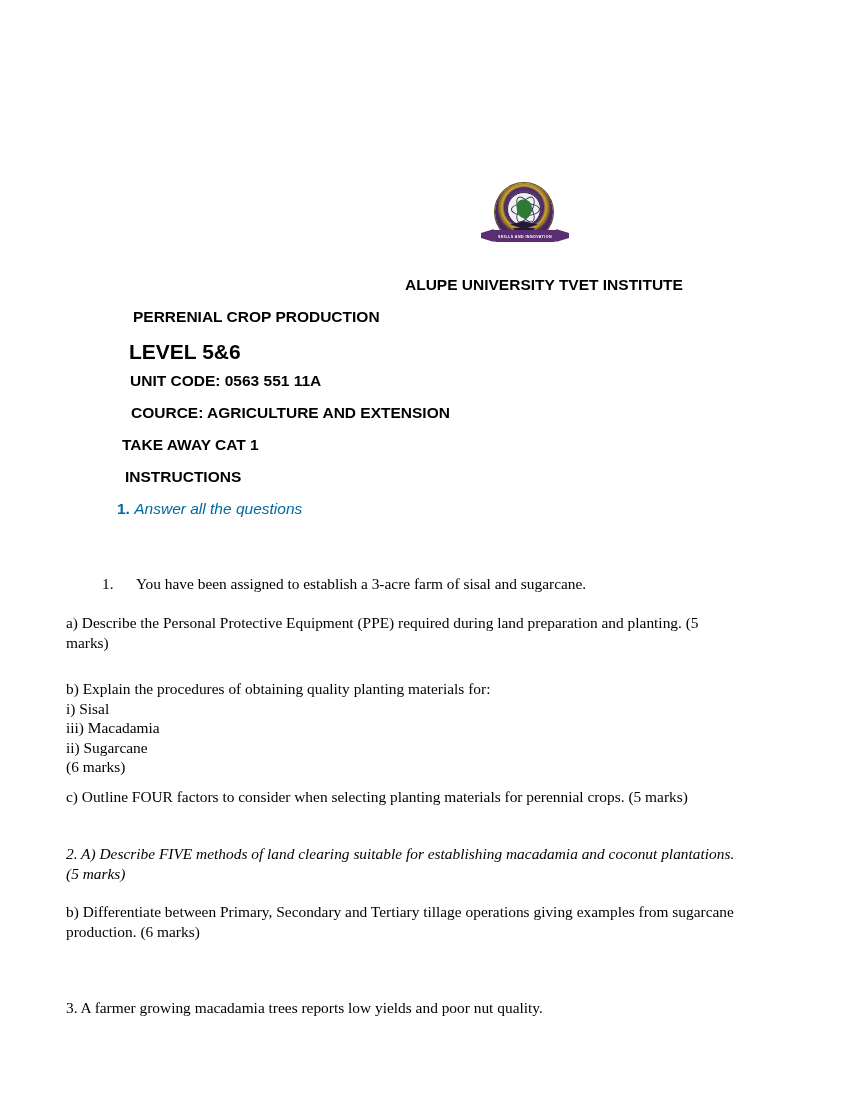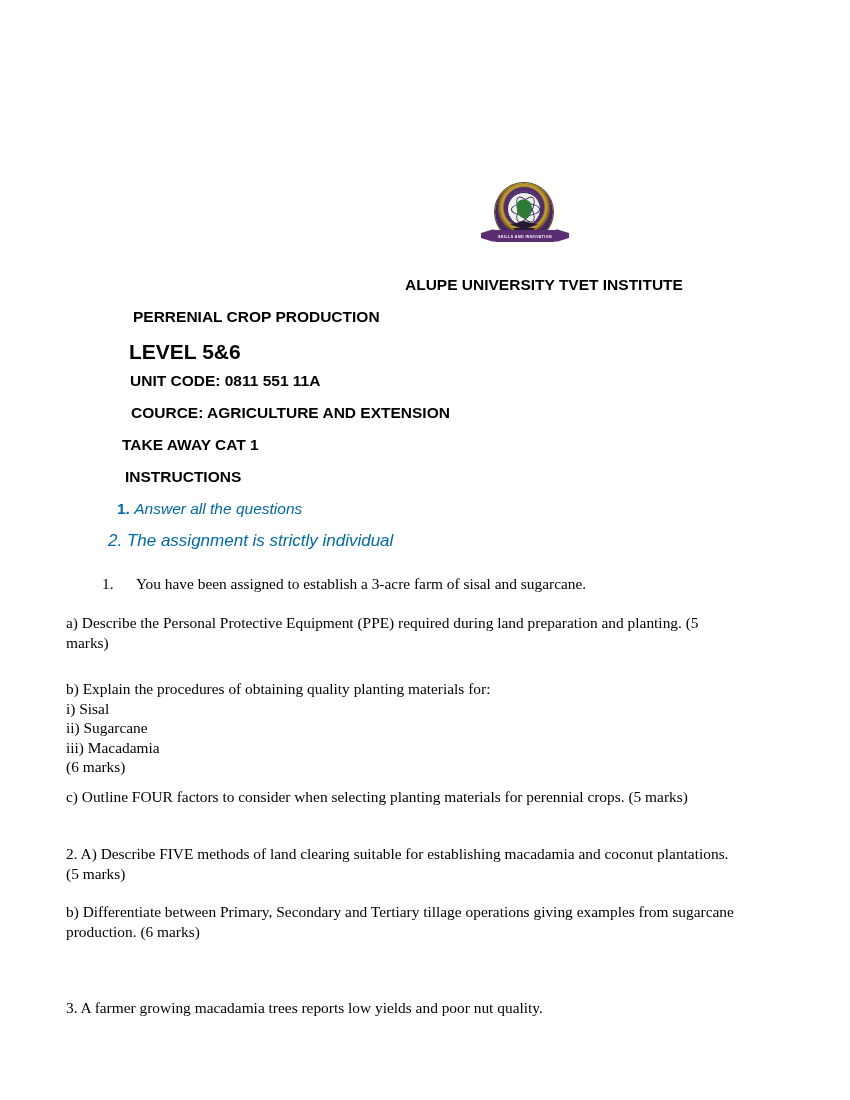--- a/index.html
+++ b/index.html
@@ -184,21 +184,21 @@
   .body-block {
     position: absolute;
     left: 66px;
     width: 676px;
     font-size: 15.4px;
     line-height: 19.6px;
   }
   #para-1a { top: 578px; }
   #para-1b { top: 644px; }
   #para-1c { top: 752px; }
-  #para-2a { top: 809px; }
+  #para-2a { top: 809px; font-style: italic; }
   #para-2b { top: 867px; }
   #para-2c { top: 925px; }
   #para-3  { top: 963px; }
 
   .body-block p { margin: 0; }
 </style>
 </head>
 <body>
 
 <div class="page">
@@ -220,47 +220,46 @@
       <div class="banner-body">SKILLS AND INNOVATION</div>
     </div>
   </div>
 
   <div class="hdr-sans" id="inst-name">ALUPE UNIVERSITY TVET INSTITUTE</div>
 
   <div class="hdr-sans" id="unit-title">PERRENIAL CROP PRODUCTION</div>
 
   <div class="hdr-sans" id="level">LEVEL 5&amp;6</div>
 
-  <div class="hdr-sans" id="unit-code">UNIT CODE: 0811 551 11A</div>
+  <div class="hdr-sans" id="unit-code">UNIT CODE: 0563 551 11A</div>
 
   <div class="hdr-sans" id="course">COURCE: AGRICULTURE AND EXTENSION</div>
 
   <div class="hdr-sans" id="take-away">TAKE AWAY CAT 1</div>
 
   <div class="hdr-sans" id="instr-head">INSTRUCTIONS</div>
 
   <div class="instr-line" id="instr-1">
     <span class="num">1.</span><span>&nbsp;</span><span class="txt">Answer all the questions</span>
   </div>
 
-  <div class="instr-line" id="instr-2">2. The assignment is strictly individual</div>
 
   <div class="q-list">
     <span class="marker">1.</span><span>You have been assigned to establish a 3-acre farm of sisal and sugarcane.</span>
   </div>
 
   <div class="body-block" id="para-1a">
     <p>a) Describe the Personal Protective Equipment (PPE) required during land preparation and planting. (5 marks)</p>
   </div>
 
   <div class="body-block" id="para-1b">
     <p>b) Explain the procedures of obtaining quality planting materials for:</p>
     <p>i) Sisal</p>
+    <p>iii) Macadamia</p>
     <p>ii) Sugarcane</p>
-    <p>iii) Macadamia</p>
     <p>(6 marks)</p>
   </div>
 
   <div class="body-block" id="para-1c">
     <p>c) Outline FOUR factors to consider when selecting planting materials for perennial crops. (5 marks)</p>
   </div>
 
   <div class="body-block" id="para-2a">
     <p>2. A) Describe FIVE methods of land clearing suitable for establishing macadamia and coconut plantations. (5 marks)</p>
   </div>

